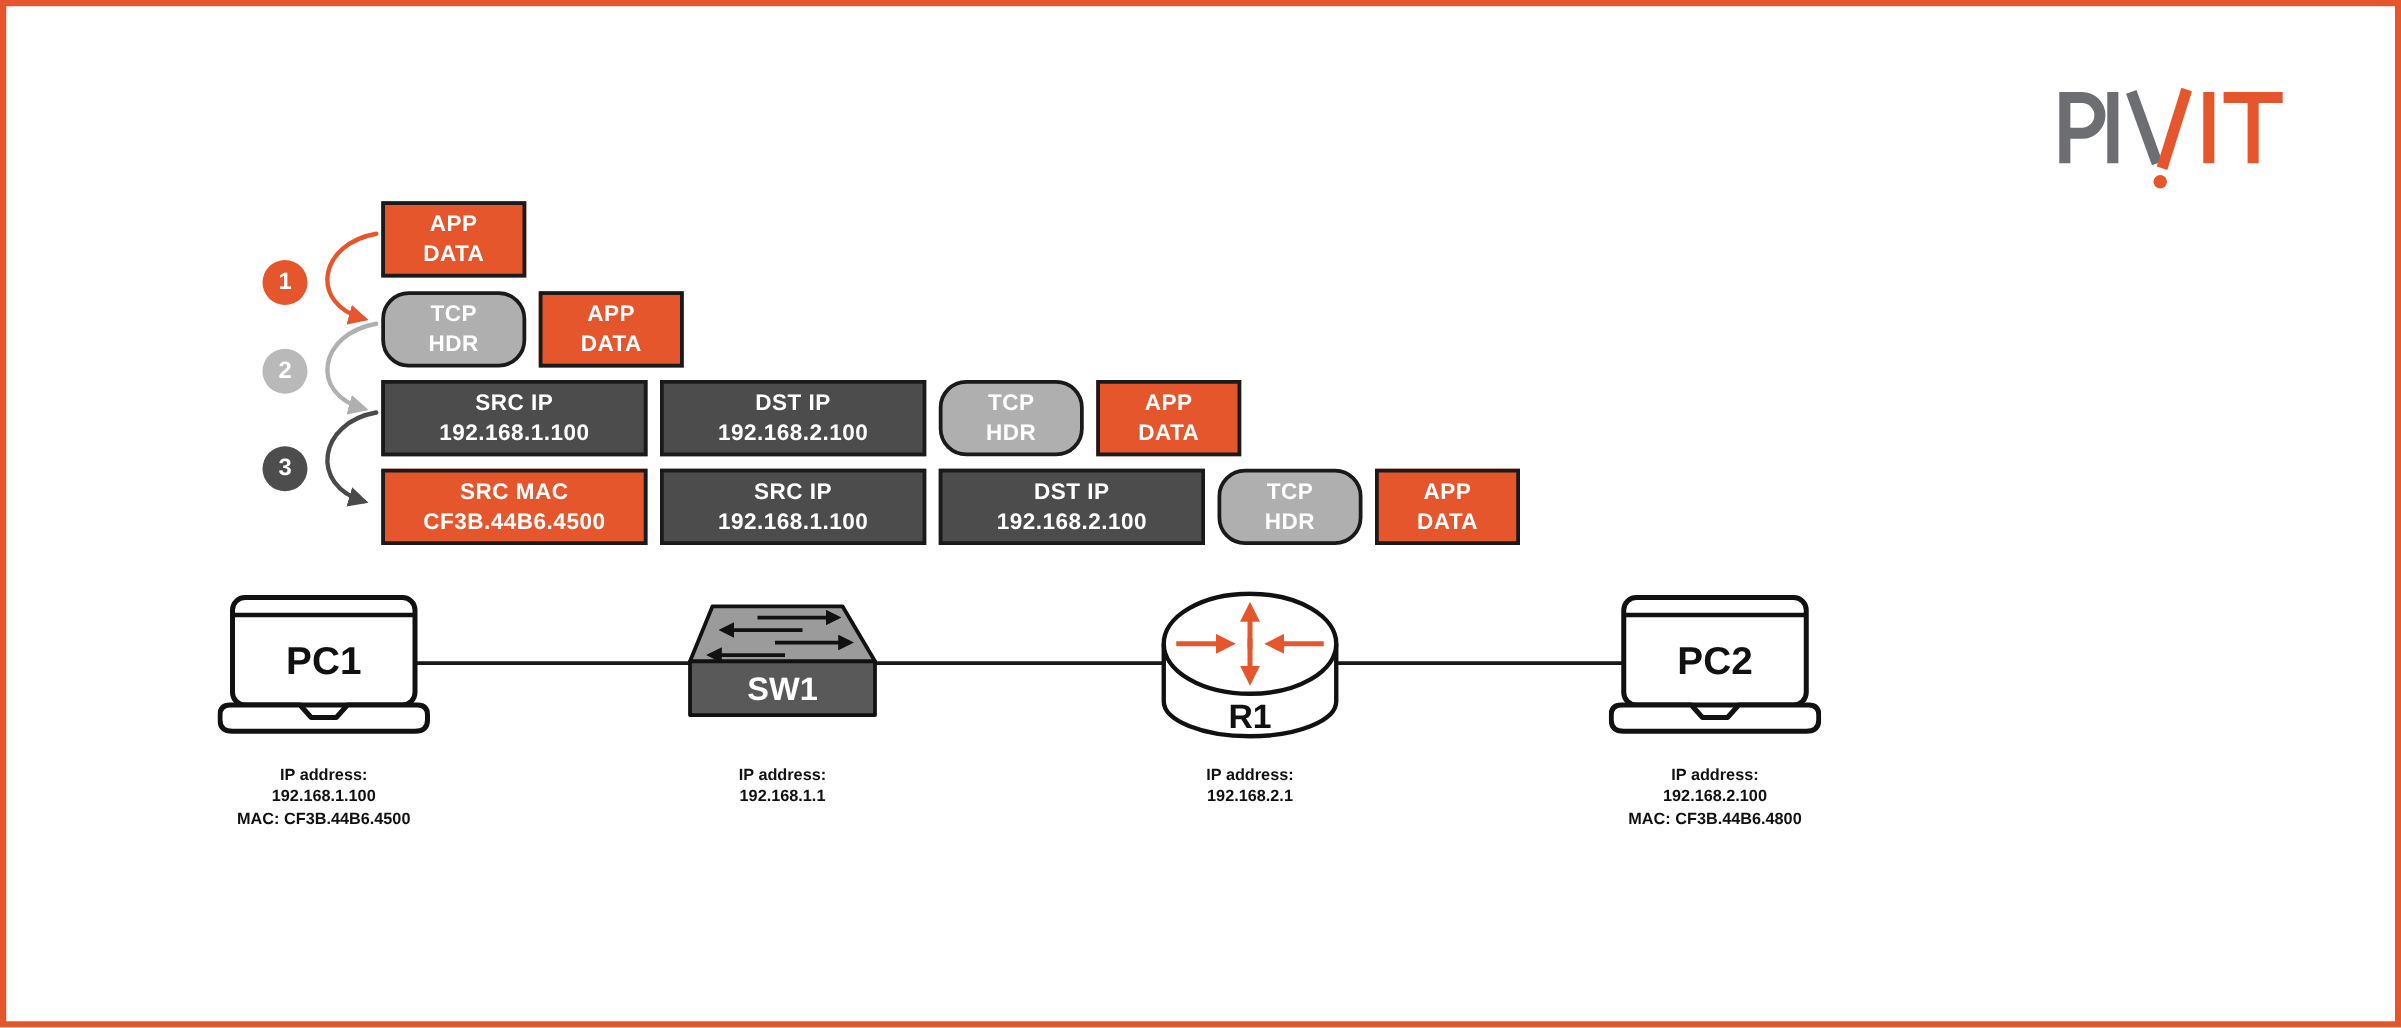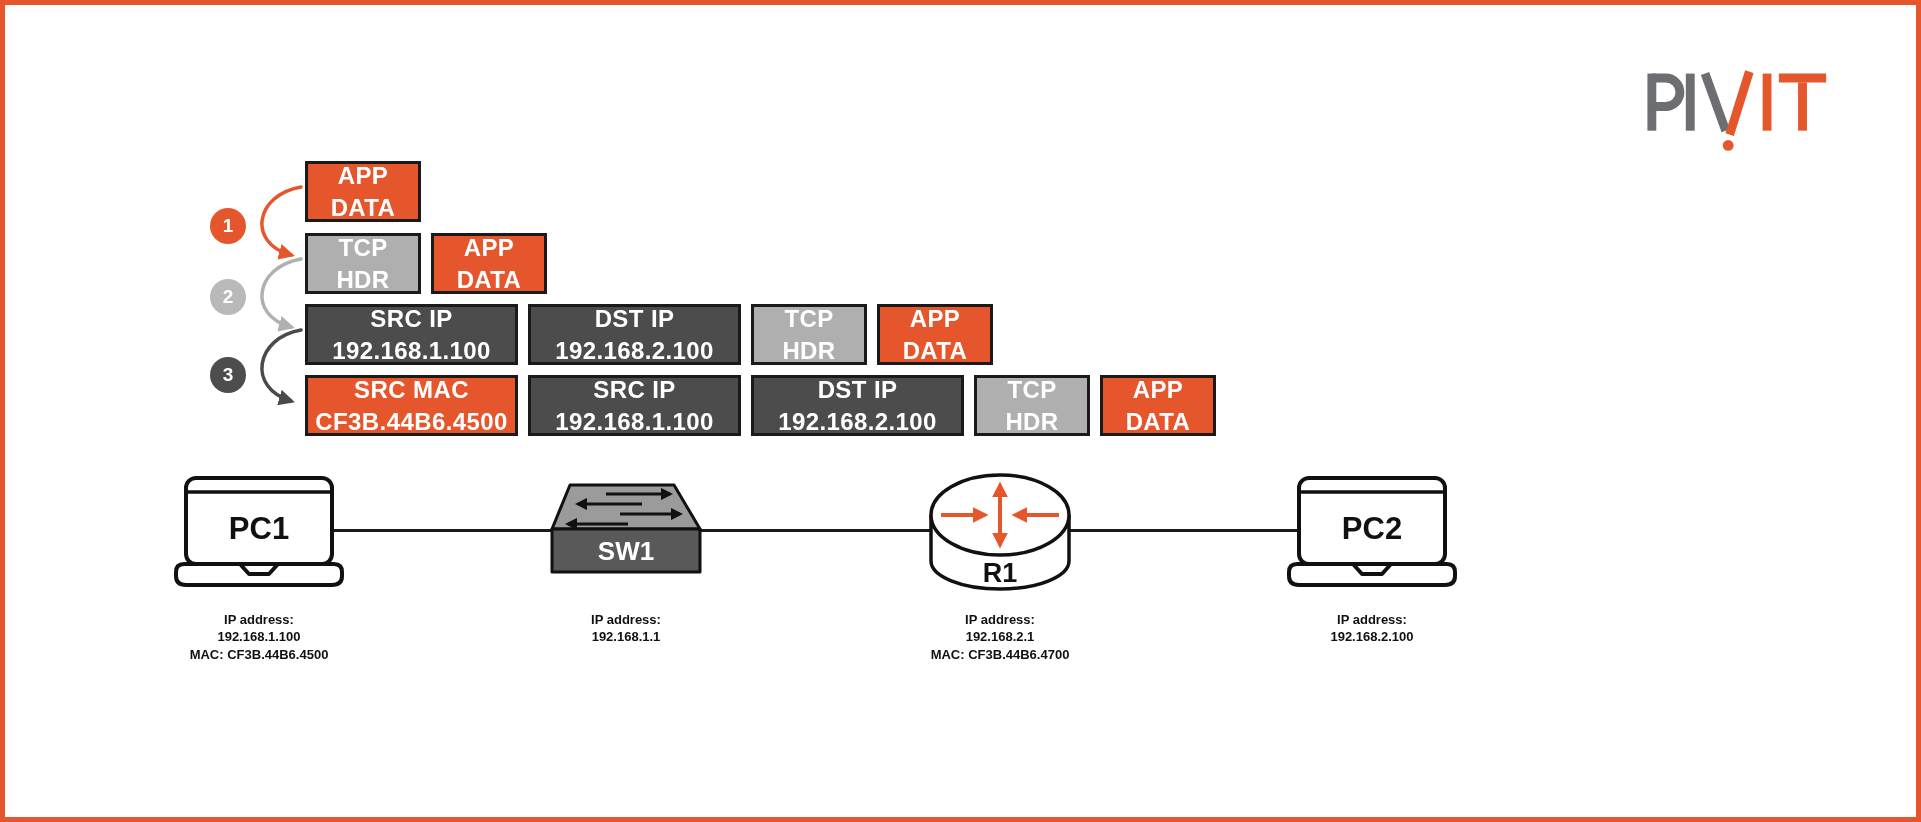--- a/index.html
+++ b/index.html
@@ -21,29 +21,29 @@
     display:flex;align-items:center;justify-content:center;
   }
   .step1{left:205px;top:203px;background:var(--orange);}
   .step2{left:205px;top:274px;background:var(--step2-gray);}
   .step3{left:205px;top:352px;background:var(--step3-gray);}
 
   
   .enc-row{position:absolute;left:300px;display:flex;gap:10px;}
   .enc-box{
     height:61px;border:3px solid var(--near-black);box-sizing:border-box;
-    color:#fff;font-weight:bold;font-size:24px;letter-spacing:.4px;line-height:1.32;
+    color:#fff;font-weight:bold;font-size:18px;letter-spacing:.4px;line-height:1.32;
     display:flex;flex-direction:column;align-items:center;justify-content:center;
     text-align:center;white-space:nowrap;
   }
   .enc-box.narrow{width:116px;}
   .enc-box.wide{width:213px;}
   .enc-box.orange{background:var(--orange);}
   .enc-box.dark{background:var(--dark-gray);}
-  .enc-box.light{background:var(--light-gray);}
+  .enc-box.light{background:var(--light-gray);border-radius:22px;}
 
   
   .net-line{position:absolute;left:245px;top:524px;width:1122px;height:3px;background:var(--near-black);}
   .device{position:absolute;top:468px;width:250px;height:215px;}
   .device .icon{position:absolute;left:50%;transform:translateX(-50%);}
   .device.laptop .icon{top:2px;}
   .device.switch .icon{top:10px;}
   .device.router .icon{top:0;}
   .device .info{
     position:absolute;top:138px;width:100%;text-align:center;
@@ -209,30 +209,30 @@
         <line x1="75" y1="46" x2="75" y2="14" marker-end="url(#mRt)"></line>
         <line x1="75" y1="38" x2="75" y2="70" marker-end="url(#mRt)"></line>
         <line x1="16" y1="42" x2="58" y2="42" marker-end="url(#mRt)"></line>
         <line x1="134" y1="42" x2="92" y2="42" marker-end="url(#mRt)"></line>
       </g>
       <text class="svg-label" x="75" y="109" text-anchor="middle" font-size="27" fill="#111">R1</text>
     </svg>
     <div class="info">
       <div>IP address:</div>
       <div>192.168.2.1</div>
-      <div>MAC: CF3B.44B6.4700</div>
     </div>
   </div>
 
   <div class="device laptop dev-pc2">
     <svg class="icon" width="170" height="114" viewBox="0 0 170 114">
       <rect x="12" y="3" width="146" height="86" rx="10" fill="#fff" stroke="#111" stroke-width="4"></rect>
       <line x1="12" y1="17" x2="158" y2="17" stroke="#111" stroke-width="3.5"></line>
       <text class="svg-label" x="85" y="64" text-anchor="middle" font-size="31" fill="#111">PC2</text>
       <path d="M 10 89 H 66 L 75 99 H 95 L 104 89 H 160 Q 168 89 168 97 V 101 Q 168 110 158 110 H 12 Q 2 110 2 101 V 97 Q 2 89 10 89 Z" fill="#fff" stroke="#111" stroke-width="4" stroke-linejoin="round"></path>
     </svg>
     <div class="info">
       <div>IP address:</div>
       <div>192.168.2.100</div>
+      <div>MAC: CF3B.44B6.4800</div>
     </div>
   </div>
 
 </div>
 
 </body></html>

